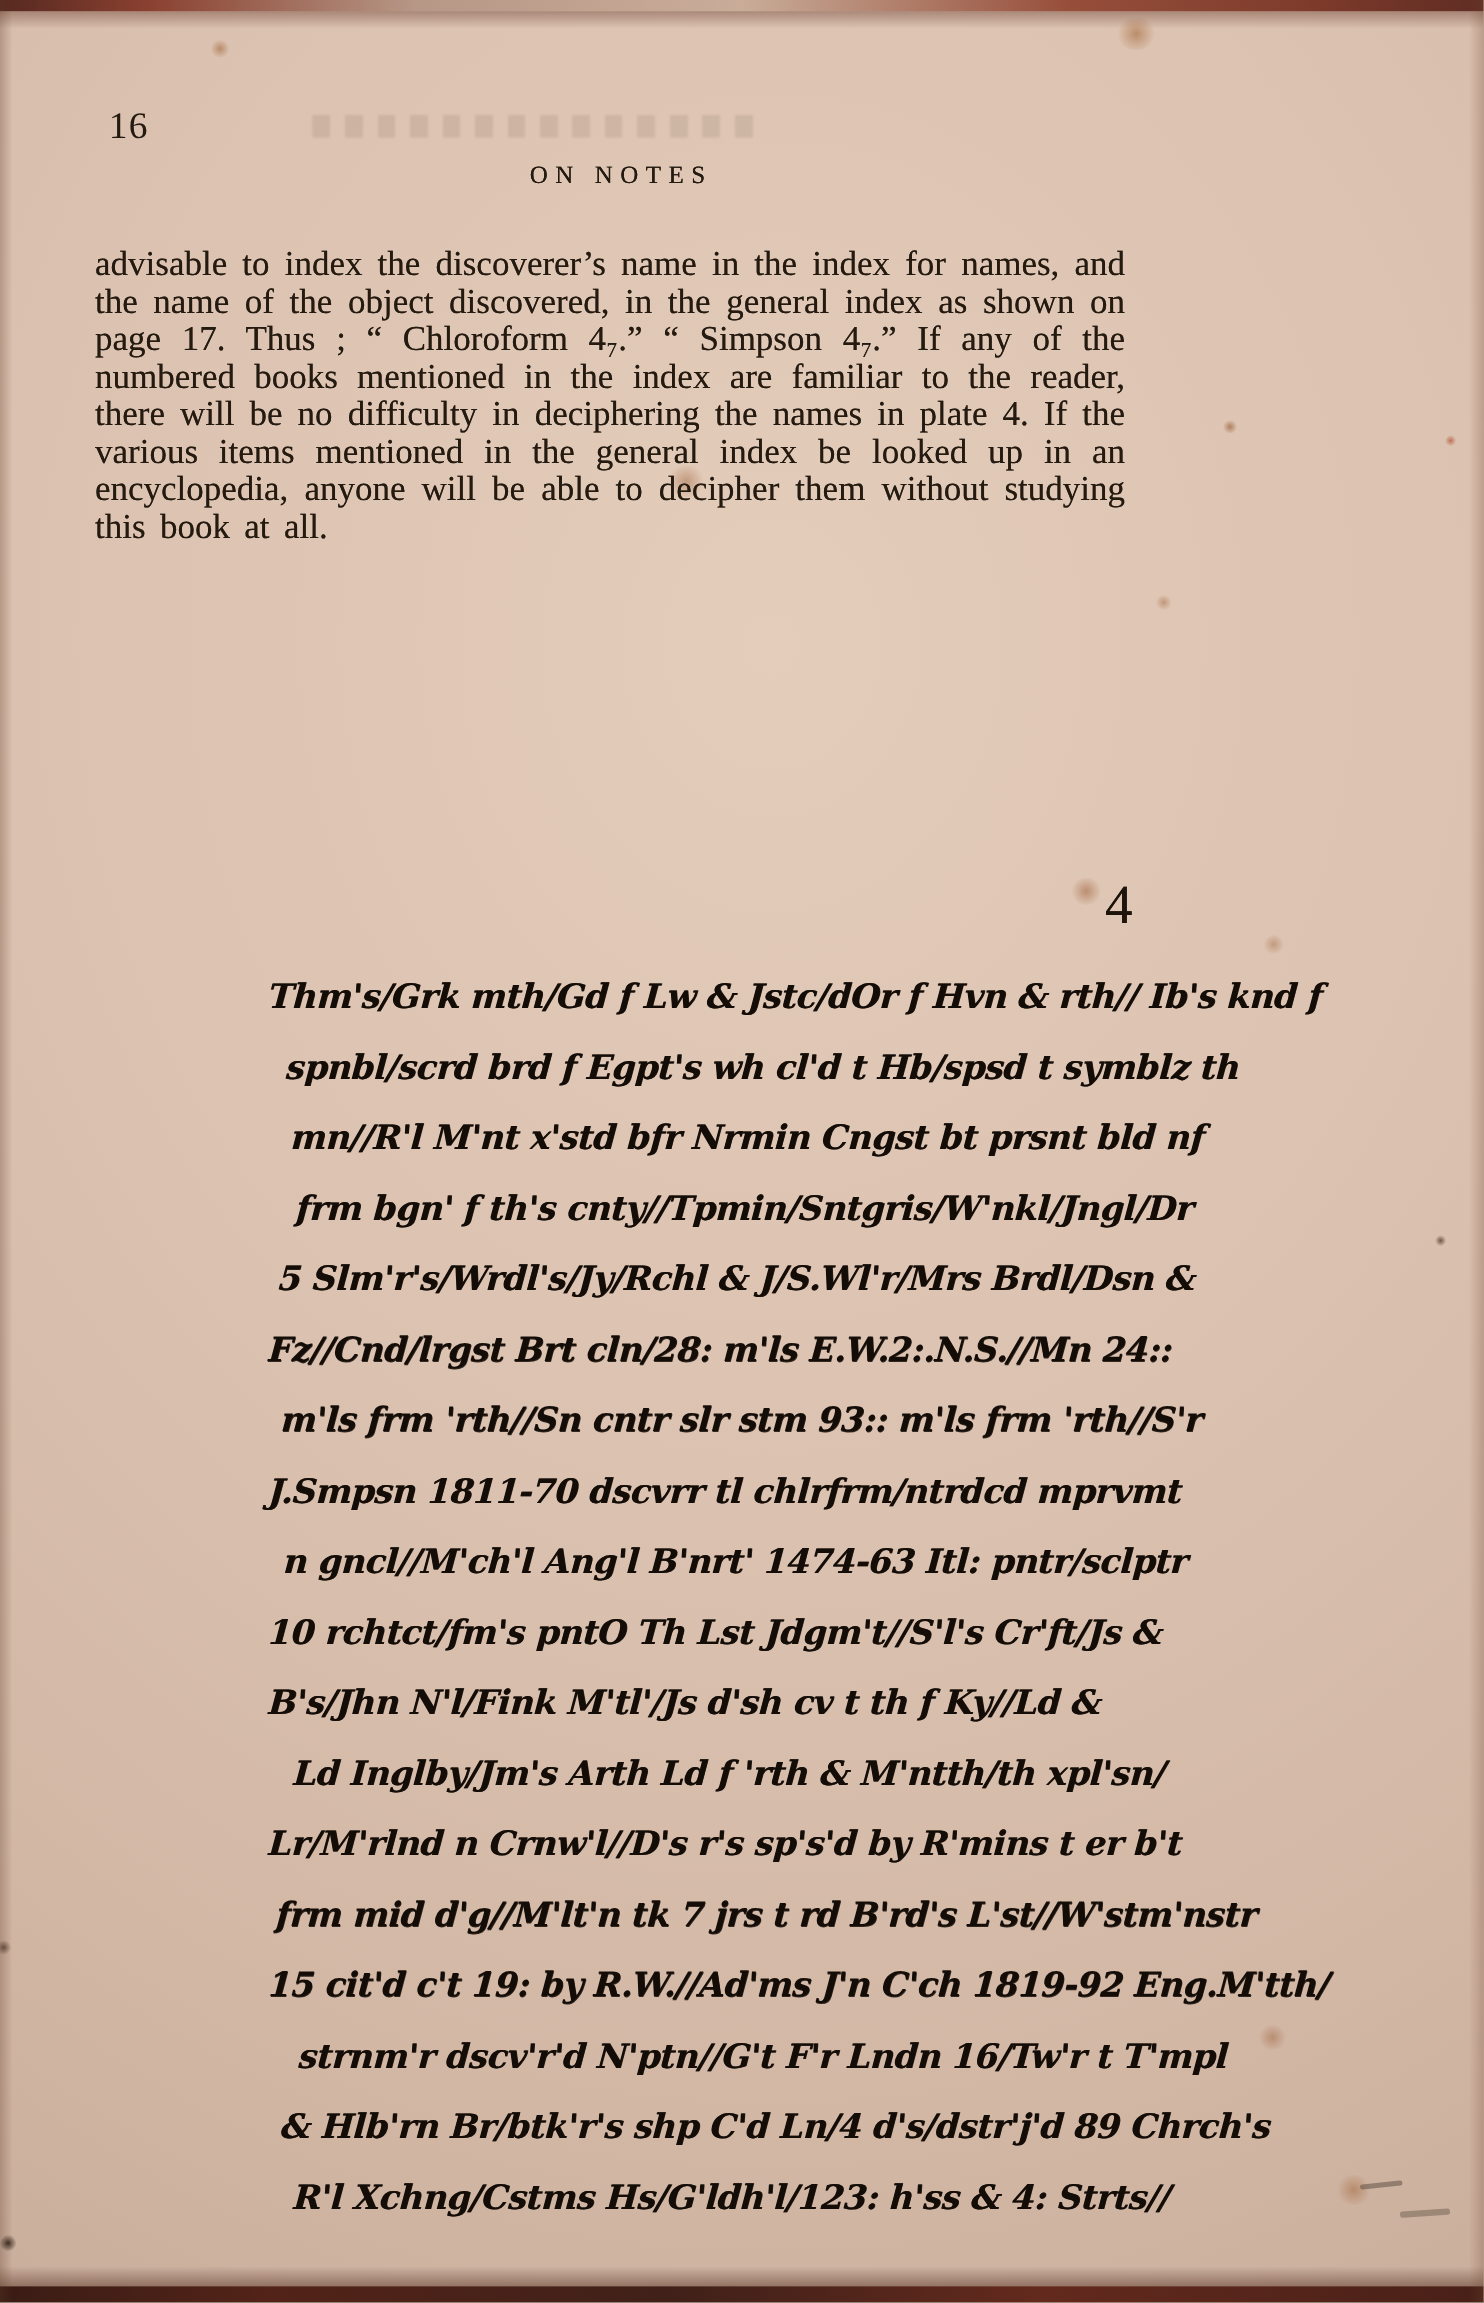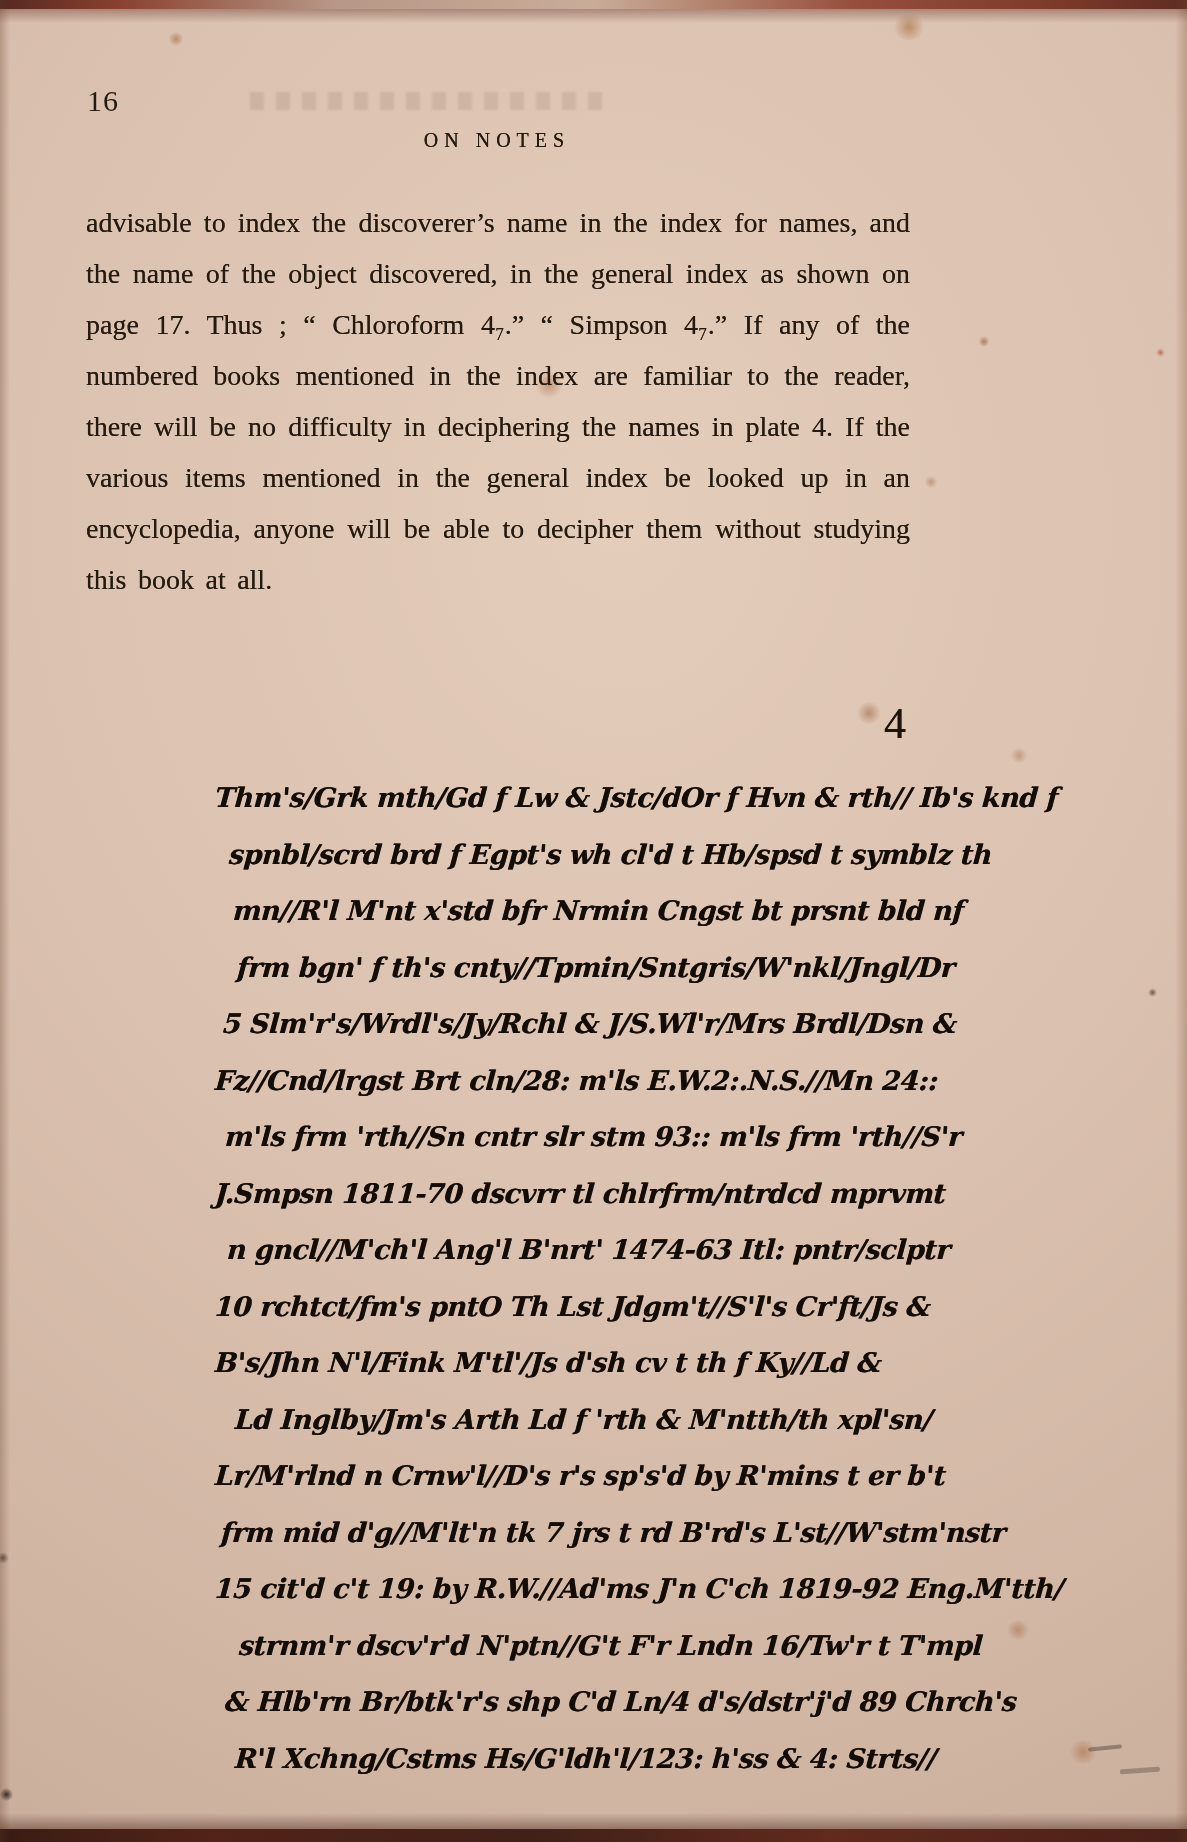--- a/index.html
+++ b/index.html
@@ -56,22 +56,22 @@
     position:absolute;left:87px;top:84px;
     font-size:30px;letter-spacing:1px;color:#241a10;
   }
   .running-title{
     position:absolute;left:86px;top:84px;width:822px;
     text-align:center;font-size:20px;letter-spacing:6px;color:#241a10;
     text-shadow:0 0 .5px #241a10;
     margin-top:45px;
   }
   .body-paragraph{
-    position:absolute;left:86px;top:197px;width:824px;
-    font-size:28px;line-height:51px;
+    position:absolute;left:76px;top:197px;width:824px;
+    font-size:28px;line-height:30px;
     text-align:justify;word-spacing:4.5px;
     color:#241a10;text-shadow:0 0 .4px rgba(36,26,16,.8);
   }
   .plate-number{
     position:absolute;left:884px;top:698px;
     font-size:44px;color:#1d140c;text-shadow:0 0 .5px #1d140c;
   }
   .plate{
     position:absolute;left:215px;top:770px;width:770px;
     font-family:"DejaVu Serif","Liberation Serif",serif;

